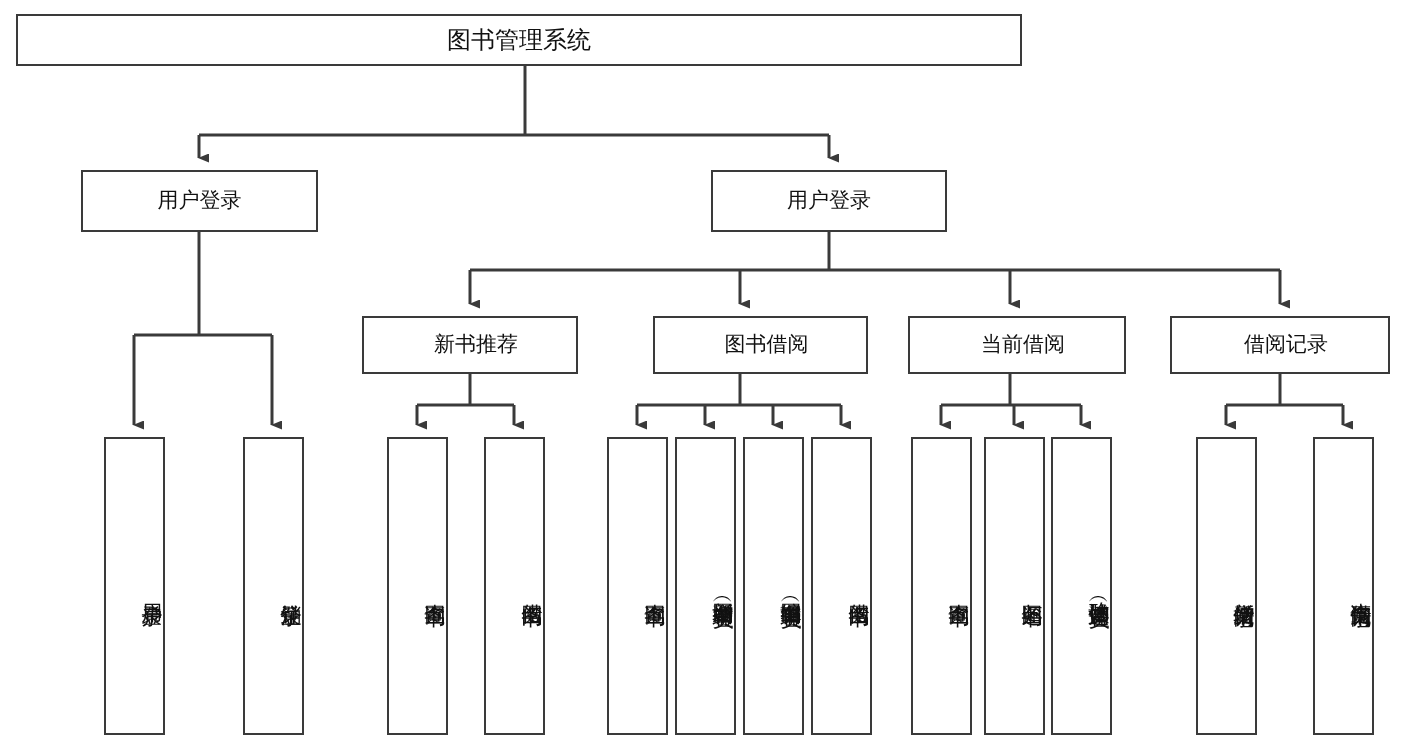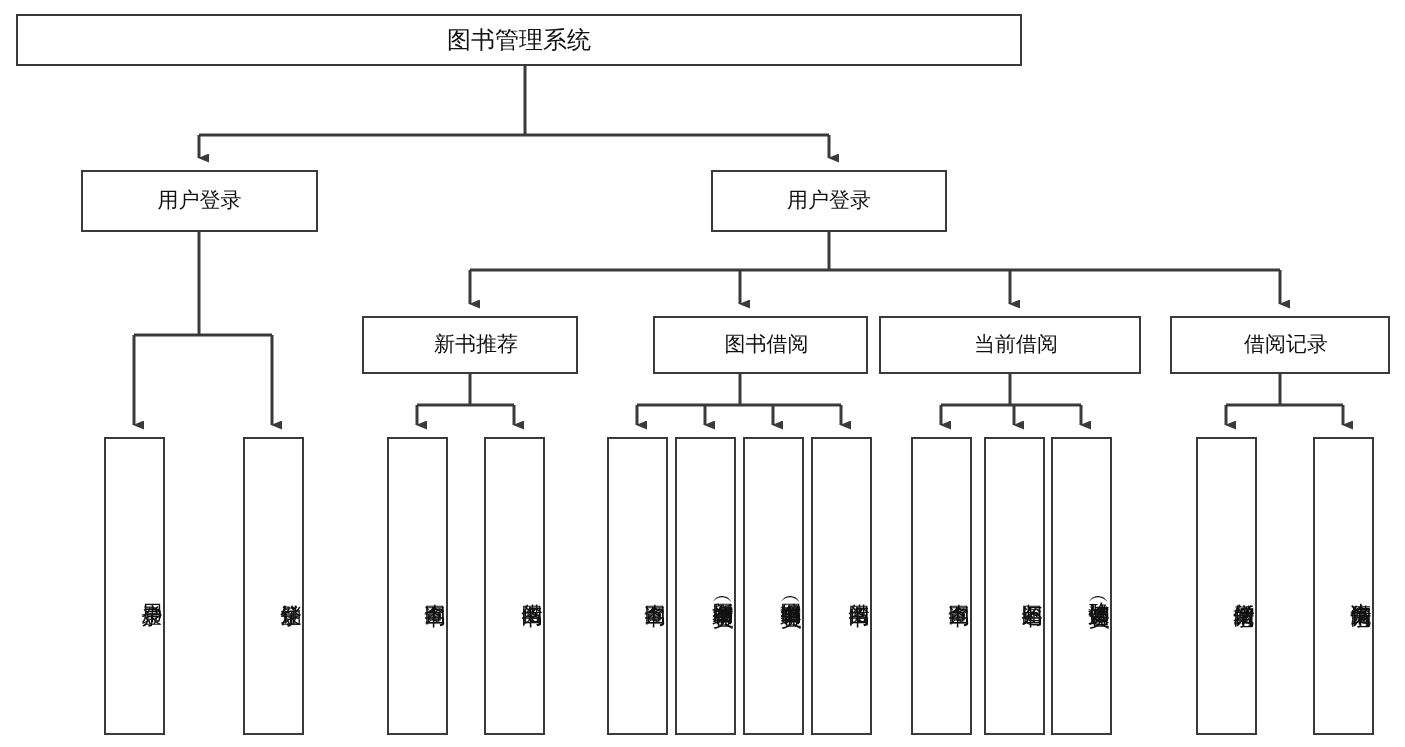--- a/index.html
+++ b/index.html
@@ -142,21 +142,21 @@
         <span class="">用户登录</span>
       </div>
     </div>
   <div id="level3-layer">
       <div class="node-box level-3" style="left: 362px; top: 316px; width: 216px; height: 58px;">
         <span class="">新书推荐</span>
       </div>
       <div class="node-box level-3" style="left: 653px; top: 316px; width: 215px; height: 58px;">
         <span class="">图书借阅</span>
       </div>
-      <div class="node-box level-3" style="left: 879px; top: 316px; width: 262px; height: 58px;">
+      <div class="node-box level-3" style="left: 908px; top: 316px; width: 218px; height: 58px;">
         <span class="">当前借阅</span>
       </div>
       <div class="node-box level-3" style="left: 1170px; top: 316px; width: 220px; height: 58px; font-family: Liberation Serif, serif;">
         <span class="">借阅记录</span>
       </div>
     </div>
   <div id="leaf-layer">
       <div class="node-box leaf" style="left: 104px; top: 437px; width: 61px; height: 298px;">
         <span class="leaf-label">用户登录</span>
       </div>

